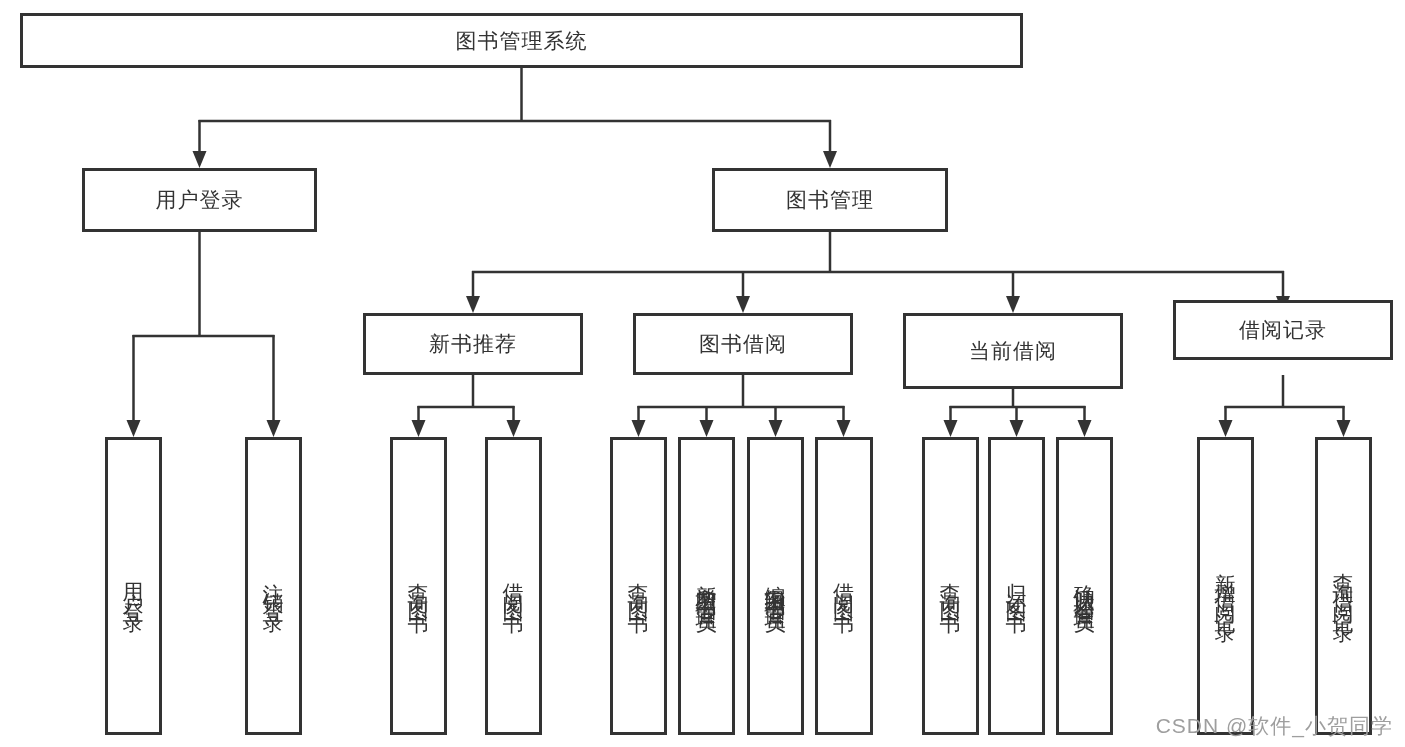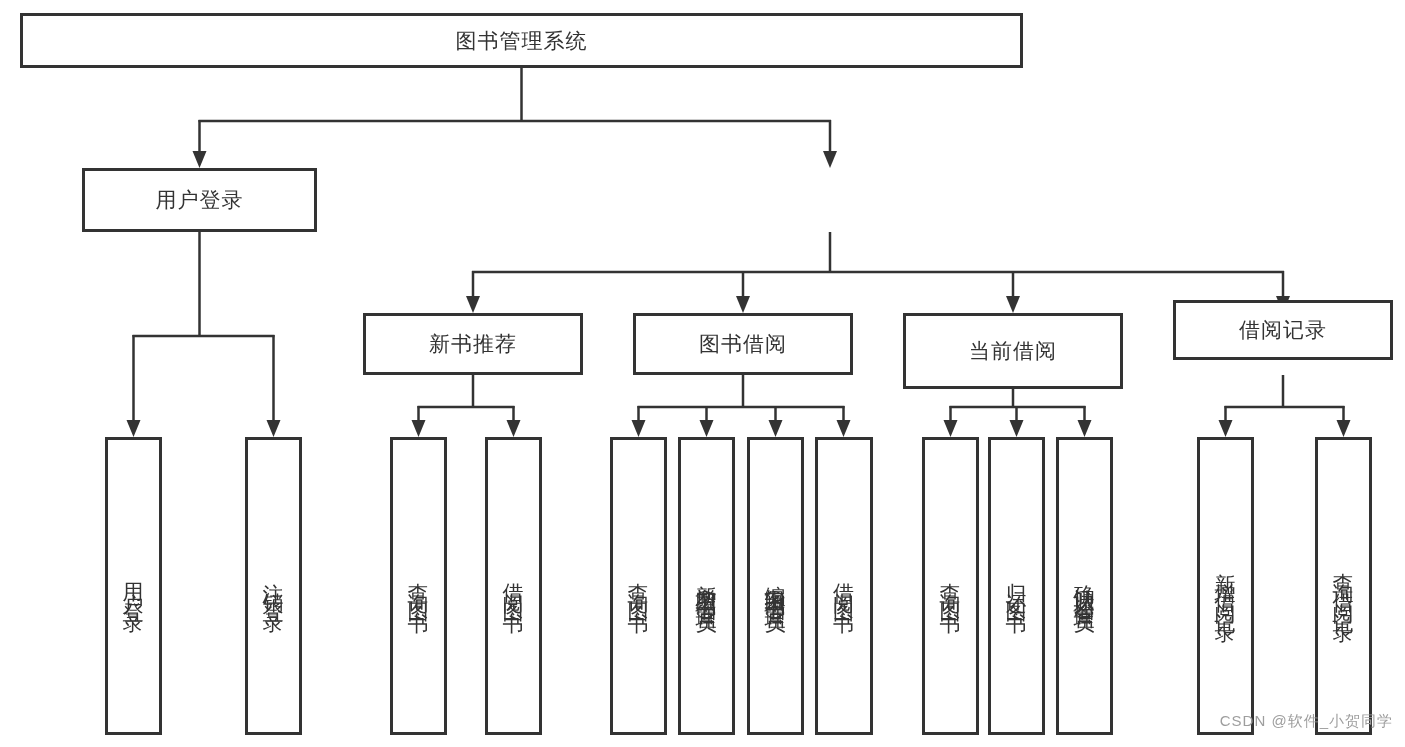--- a/index.html
+++ b/index.html
@@ -49,21 +49,21 @@
     letter-spacing: 10px;
     line-height: 1;
   }
   .vnode.tight span {
     letter-spacing: 4px;
   }
   .watermark {
     position: absolute;
     right: 12px;
     top: 712px;
-    font-size: 15px;
+    font-size: 21px;
     color: var(--watermark, #9e9e9e);
     letter-spacing: 1px;
     white-space: nowrap;
     z-index: 5;
   }
 </style>
 </head>
 <body>
 
 <div class="canvas">
@@ -130,20 +130,23 @@
     <polygon points="1336.5,420 1350.5,420 1343.5,437"></polygon>
   </svg>
 
   <div class="node" style="left:20px;top:13px;width:1003px;height:55px">
     <span>图书管理系统</span>
   </div>
 
   <div class="node" style="left:82px;top:168px;width:235px;height:64px">
     <span>用户登录</span>
   </div>
+  <div class="node" style="left:712px;top:168px;width:236px;height:64px">
+    <span>图书管理</span>
+  </div>
 
   <div class="node" style="left:363px;top:313px;width:220px;height:62px">
     <span>新书推荐</span>
   </div>
   <div class="node" style="left:633px;top:313px;width:220px;height:62px">
     <span>图书借阅</span>
   </div>
   <div class="node" style="left:903px;top:313px;width:220px;height:76px">
     <span>当前借阅</span>
   </div>

